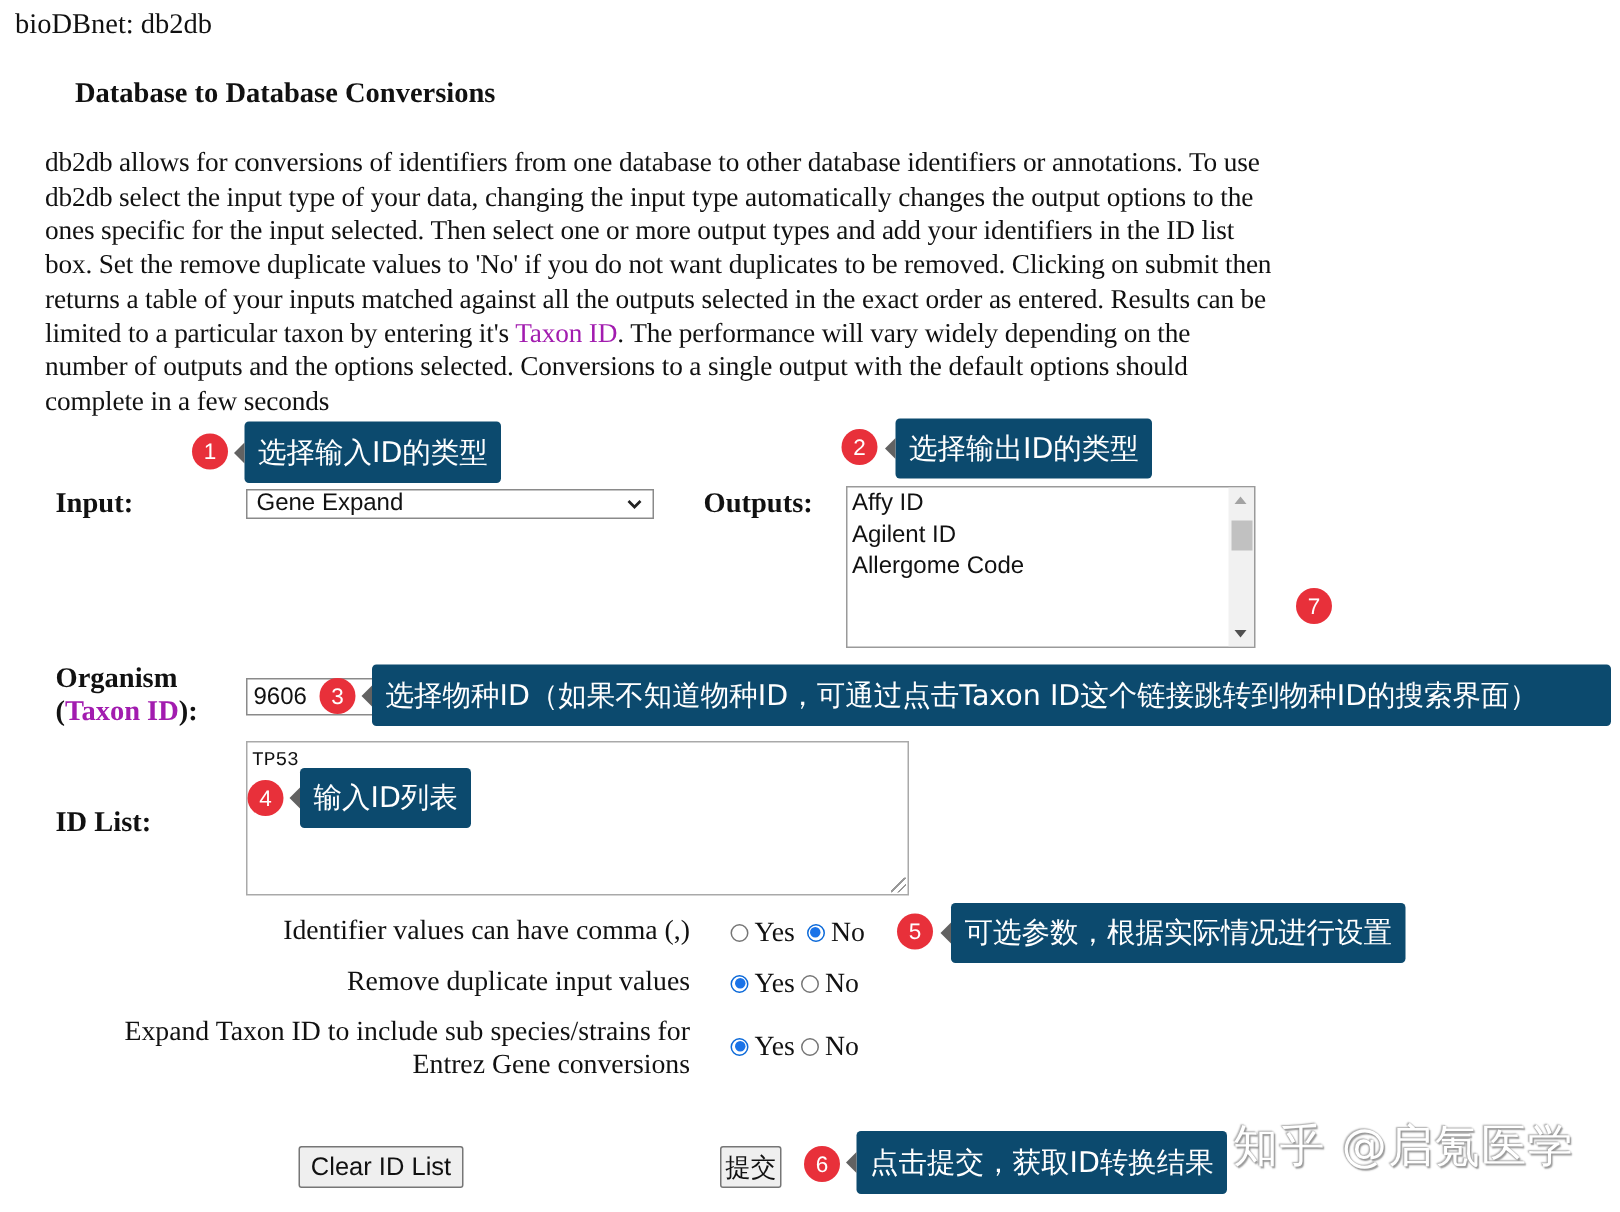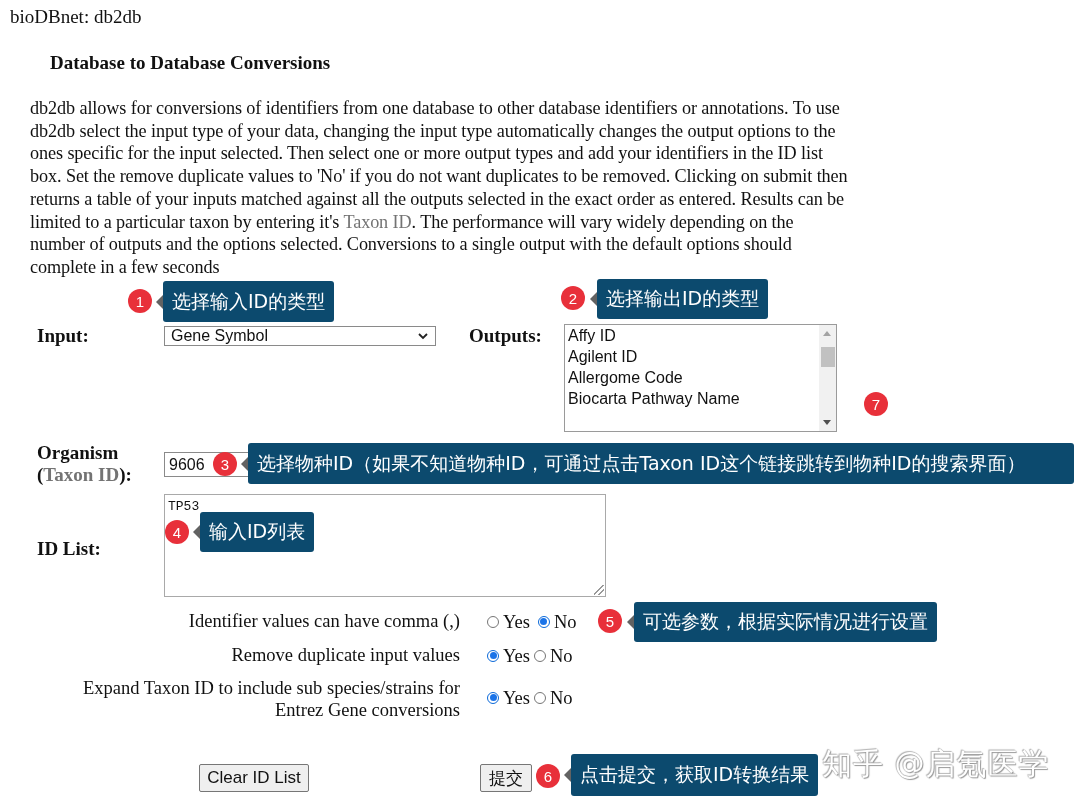--- a/index.html
+++ b/index.html
@@ -8,21 +8,21 @@
       font-family: "Liberation Serif", "DejaVu Serif", serif;
       color: #111;
     }
     .abs { position: absolute; }
     .site-title { left: 10px; top: 6px; font-size: 19px; }
     .page-heading { left: 10px; top: 52px; font-size: 19px; font-weight: bold; margin-left: 40px; }
     .intro {
       left: 30px; top: 97px; width: 820px; font-size: 18.2px; line-height: 22.7px;
       letter-spacing: -0.1px;
     }
-    a.link { color: #737373; text-decoration: none; }
+    a.link { color: #a21caf; text-decoration: none; }
     .form-label { font-size: 19px; font-weight: bold; }
     .select-input {
       left: 164px; top: 326px; width: 272px; height: 20px;
       border: 1px solid #8a8a8a; background: #fff; box-sizing: border-box;
       font-family: "Liberation Sans", "DejaVu Sans", sans-serif; font-size: 16px;
       display: flex; align-items: center; padding: 0 6px; justify-content: space-between;
     }
     .chev { width: 12px; height: 12px; }
     .listbox {
       left: 564px; top: 324px; width: 273px; height: 108px; box-sizing: border-box;
@@ -100,32 +100,31 @@
 
 <div class="abs site-title">bioDBnet: db2db</div>
 <div class="abs page-heading">Database to Database Conversions</div>
 
 <div class="abs intro">
   <span>db2db allows for conversions of identifiers from one database to other database identifiers or annotations. To use db2db select the input type of your data, changing the input type automatically changes the output options to the ones specific for the input selected. Then select one or more output types and add your identifiers in the ID list box. Set the remove duplicate values to 'No' if you do not want duplicates to be removed. Clicking on submit then returns a table of your inputs matched against all the outputs selected in the exact order as entered. Results can be limited to a particular taxon by entering it's </span><a class="link" href="#">Taxon ID</a><span>. The performance will vary widely depending on the number of outputs and the options selected. Conversions to a single output with the default options should complete in a few seconds</span>
 </div>
 
 <div class="abs form-label" style="left:37px; top:325px;">Input:</div>
 <div class="abs select-input">
-  <span>Gene Symbol</span>
+  <span>Gene Expand</span>
   <svg class="chev" viewBox="0 0 12 12">
       <path d="M2 4 L6 8 L10 4" fill="none" stroke="#222" stroke-width="1.8"></path>
     </svg>
 </div>
 
 <div class="abs form-label" style="left:469px; top:325px;">Outputs:</div>
 <div class="abs listbox">
   <div class="opt">Affy ID</div>
   <div class="opt">Agilent ID</div>
   <div class="opt">Allergome Code</div>
-  <div class="opt">Biocarta Pathway Name</div>
   <div class="scrollbar">
     <div class="arrow-up"></div>
     <div class="scroll-thumb"></div>
     <div class="arrow-down"></div>
   </div>
 </div>
 
 <div class="abs form-label" style="left:37px; top:442px; line-height:22px;">
   <span>Organism</span><br>
   <span>(</span><a class="link" href="#">Taxon ID</a><span>):</span>
@@ -171,21 +170,21 @@
       <span class="radio checked"></span>
       <span>Yes</span>
     </span>
   <span class="radio-opt">
       <span class="radio"></span>
       <span>No</span>
     </span>
 </div>
 
 <div class="abs btn" style="left:199px; top:764px; width:110px; height:28px;">Clear ID List</div>
-<div class="abs btn" style="left:480px; top:764px; width:52px; height:28px;">提交</div>
+<div class="abs btn" style="left:480px; top:764px; width:41px; height:28px;">提交</div>
 
 <div class="abs badge" style="left:128px; top:289px;">1</div>
 <div class="abs callout" style="left:163px; top:281px; height:41px;">选择输入ID的类型</div>
 
 <div class="abs badge" style="left:561px; top:286px;">2</div>
 <div class="abs callout" style="left:597px; top:279px; height:40px;">选择输出ID的类型</div>
 
 <div class="abs badge" style="left:213px; top:452px;">3</div>
 <div class="abs callout" style="left:248px; top:443px; width:826px; height:41px;">选择物种ID（如果不知道物种ID，可通过点击Taxon ID这个链接跳转到物种ID的搜索界面）</div>
 

